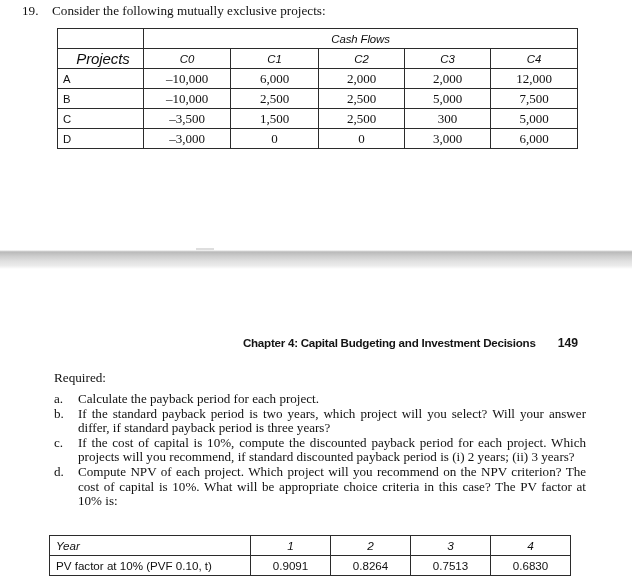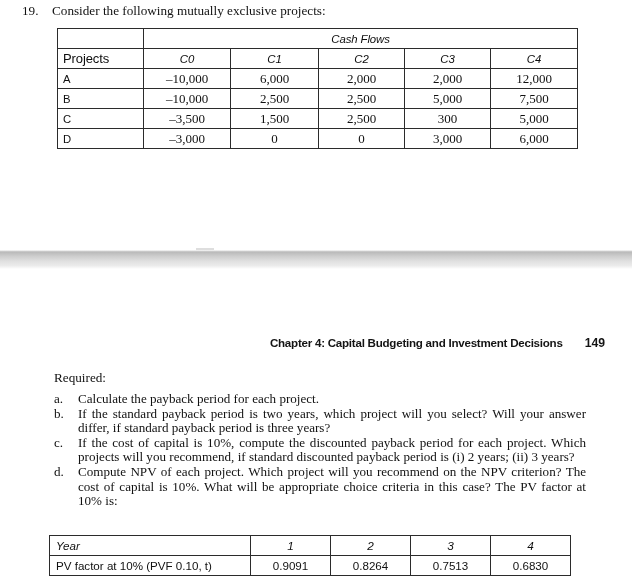--- a/index.html
+++ b/index.html
@@ -107,42 +107,42 @@
     font-weight: bold;
     font-style: italic;
     font-size: 11.4px;
     letter-spacing: -0.1px;
     text-align: center;
     color: #0d0d0d;
   }
   .hdr-cond-left {
     font-family: "Liberation Sans", "DejaVu Sans", sans-serif;
     font-weight: bold;
-    font-size: 13px;
+    font-style: italic;
+    font-size: 15px;
     letter-spacing: -0.1px;
-    text-align: left;
+    text-align: center;
     padding-left: 5px !important;
     color: #0d0d0d;
   }
   .blank-cell { border: 1px solid #2b2b2b; }
 
   
   .chapter-head {
     position: absolute;
     left: 0;
     top: 336px;
     width: 578px;
     text-align: right;
     font-family: "Liberation Sans", "DejaVu Sans", sans-serif;
     font-weight: bold;
     font-size: 11.6px;
     letter-spacing: -0.25px;
     color: #141414;
     white-space: nowrap;
-    margin-left: 27px;
   }
   .chapter-head .pg-no {
     display: inline-block;
     margin-left: 22px;
     font-size: 12.2px;
     letter-spacing: 0;
   }
 
   
   .required-label {

